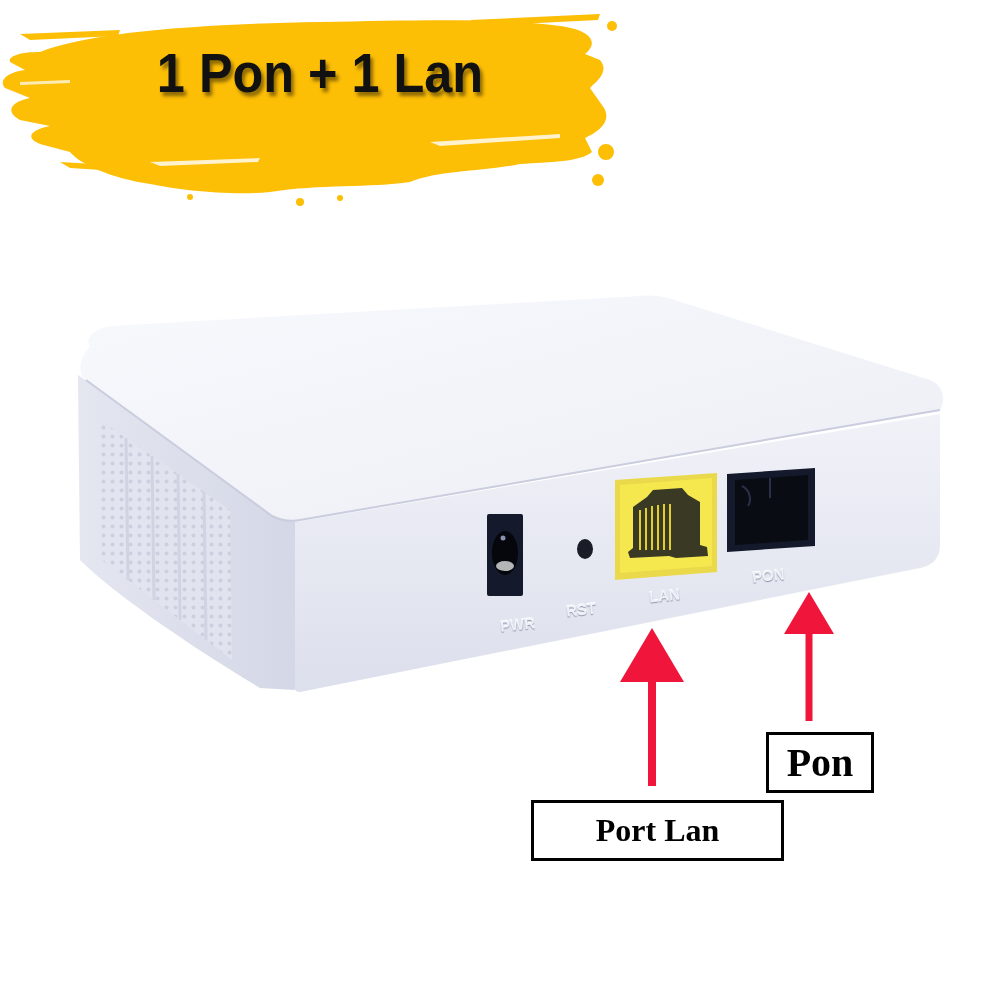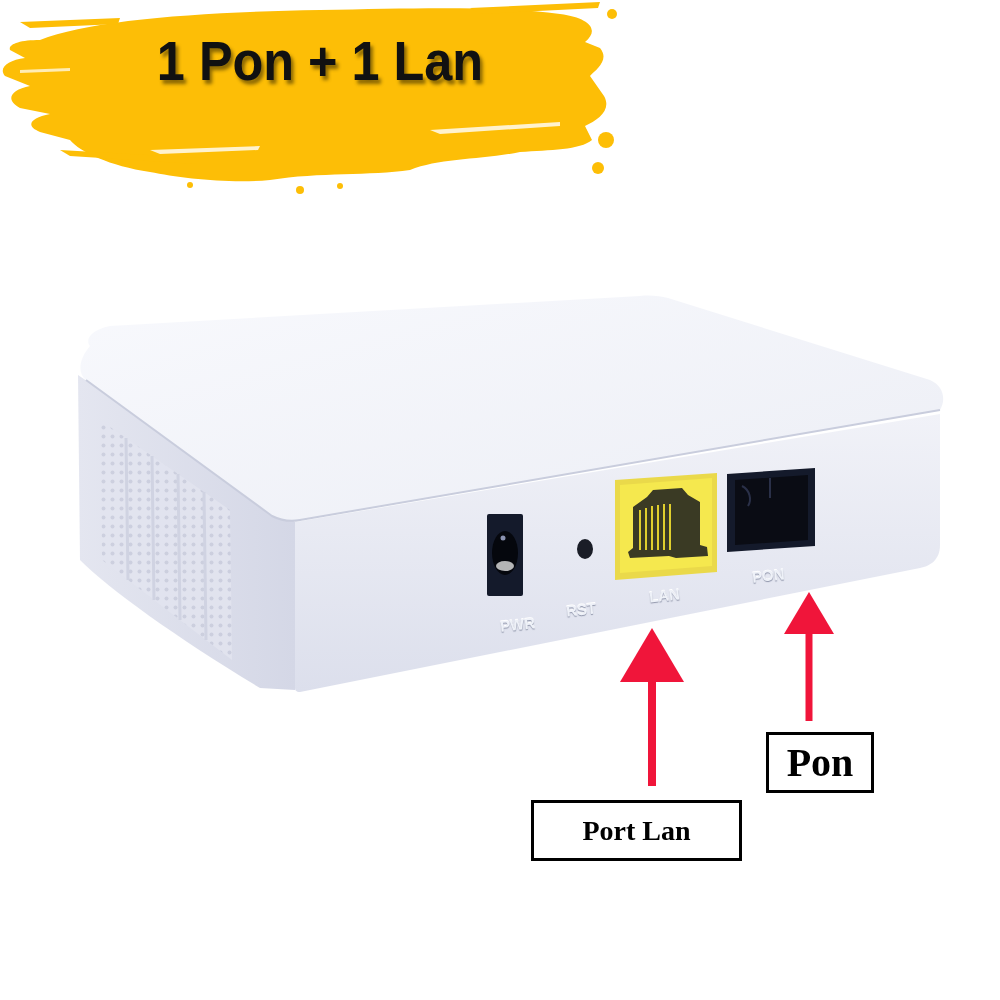--- a/index.html
+++ b/index.html
@@ -2,21 +2,21 @@
 <html><head>
   <meta charset="utf-8">
   <style>
     html, body { margin: 0; padding: 0; }
     body {
       width: 1000px; height: 1000px; background: #ffffff;
       position: relative; overflow: hidden;
       font-family: "Liberation Sans", sans-serif;
     }
     .banner {
-      position: absolute; left: 0; top: 0; width: 620px; height: 200px;
+      position: absolute; left: 0; top: 12px; width: 620px; height: 200px;
     }
     .banner svg { position: absolute; left: 0; top: 0; }
     .banner-title {
       position: absolute; left: 0; top: 28px; width: 640px; text-align: center;
       font-family: "Liberation Sans", sans-serif; font-weight: 700;
       font-size: 56px; color: #111; letter-spacing: 0px;
       text-shadow: 3px 4px 4px rgba(0,0,0,0.45);
       transform: scaleX(0.9); transform-origin: center;
     }
     .device { position: absolute; left: 0; top: 0; width: 1000px; height: 1000px; }
@@ -25,21 +25,21 @@
       font-weight: 700; font-size: 15px; color: #eef1f8;
       text-shadow: 0 1px 1px #8d93a8, 0 -1px 0 #ffffff;
       transform: rotate(-6deg);
     }
     .callout {
       position: absolute; border: 3px solid #000; background: #fff;
       font-family: "Liberation Serif", serif; font-weight: 700; color: #000;
       display: flex; align-items: center; justify-content: center;
       box-sizing: border-box;
     }
-    .callout-lan { left: 531px; top: 800px; width: 211px; height: 61px; font-size: 28px; }
+    .callout-lan { left: 531px; top: 800px; width: 253px; height: 61px; font-size: 32px; }
     .callout-pon { left: 766px; top: 732px; width: 108px; height: 61px; font-size: 40px; }
   </style>
 </head>
 <body>
 
 <div class="banner">
   <svg width="620" height="200" viewBox="0 0 620 200">
     <path fill="#FDBE06" d="
       M 40 40 C 90 20, 200 12, 320 10 C 420 8, 500 6, 560 14
       C 590 18, 600 30, 585 42 L 600 48 C 610 60, 596 70, 590 76

